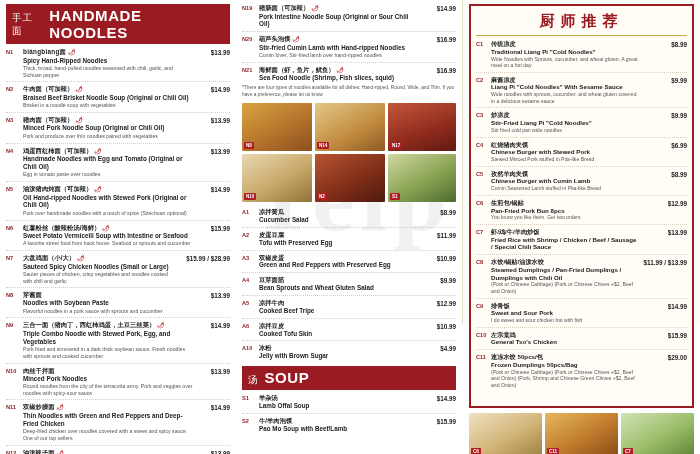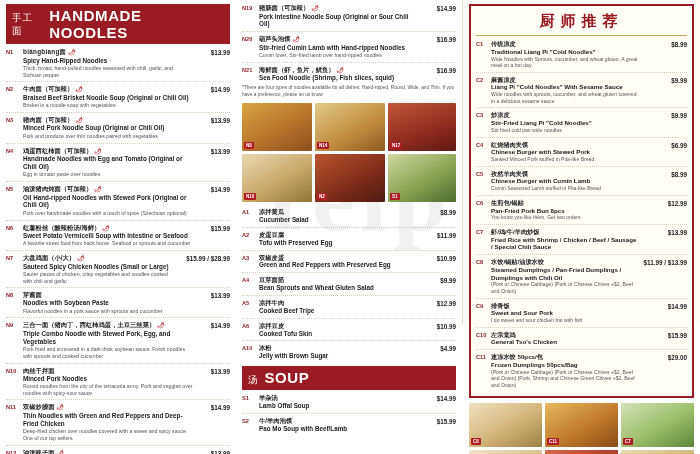--- a/index.html
+++ b/index.html
@@ -74,21 +74,21 @@
   .f7 { background:linear-gradient(150deg,#efe2c0,#d2b479 55%,#9c7f43); }
   .f8 { background:linear-gradient(150deg,#e6b85f,#c07a2c 55%,#8a4c18); }
   .f9 { background:linear-gradient(150deg,#d3e2b5,#9bbd69 55%,#5d8438); }
   .f10{ background:linear-gradient(150deg,#f2e7cc,#d8c08c 55%,#a88b4d); }
   .f11{ background:linear-gradient(150deg,#d96a4a,#a33524 60%,#6b1f14); }
   .f12{ background:linear-gradient(150deg,#eddcb4,#cdb077 60%,#96793f); }
 
   
   .chef-box {
     border:2px solid #9b1b22;
-    padding:4px 5px 4px 5px;
+    padding:4px 5px 14px 5px;
     background:#fffdf6;
   }
   .chef-title {
     text-align:center;
     color:#9b1b22;
     font-size:15px;
     font-weight:bold;
     letter-spacing:6px;
     padding:2px 0 4px 0;
     font-family:"Liberation Serif", serif;

